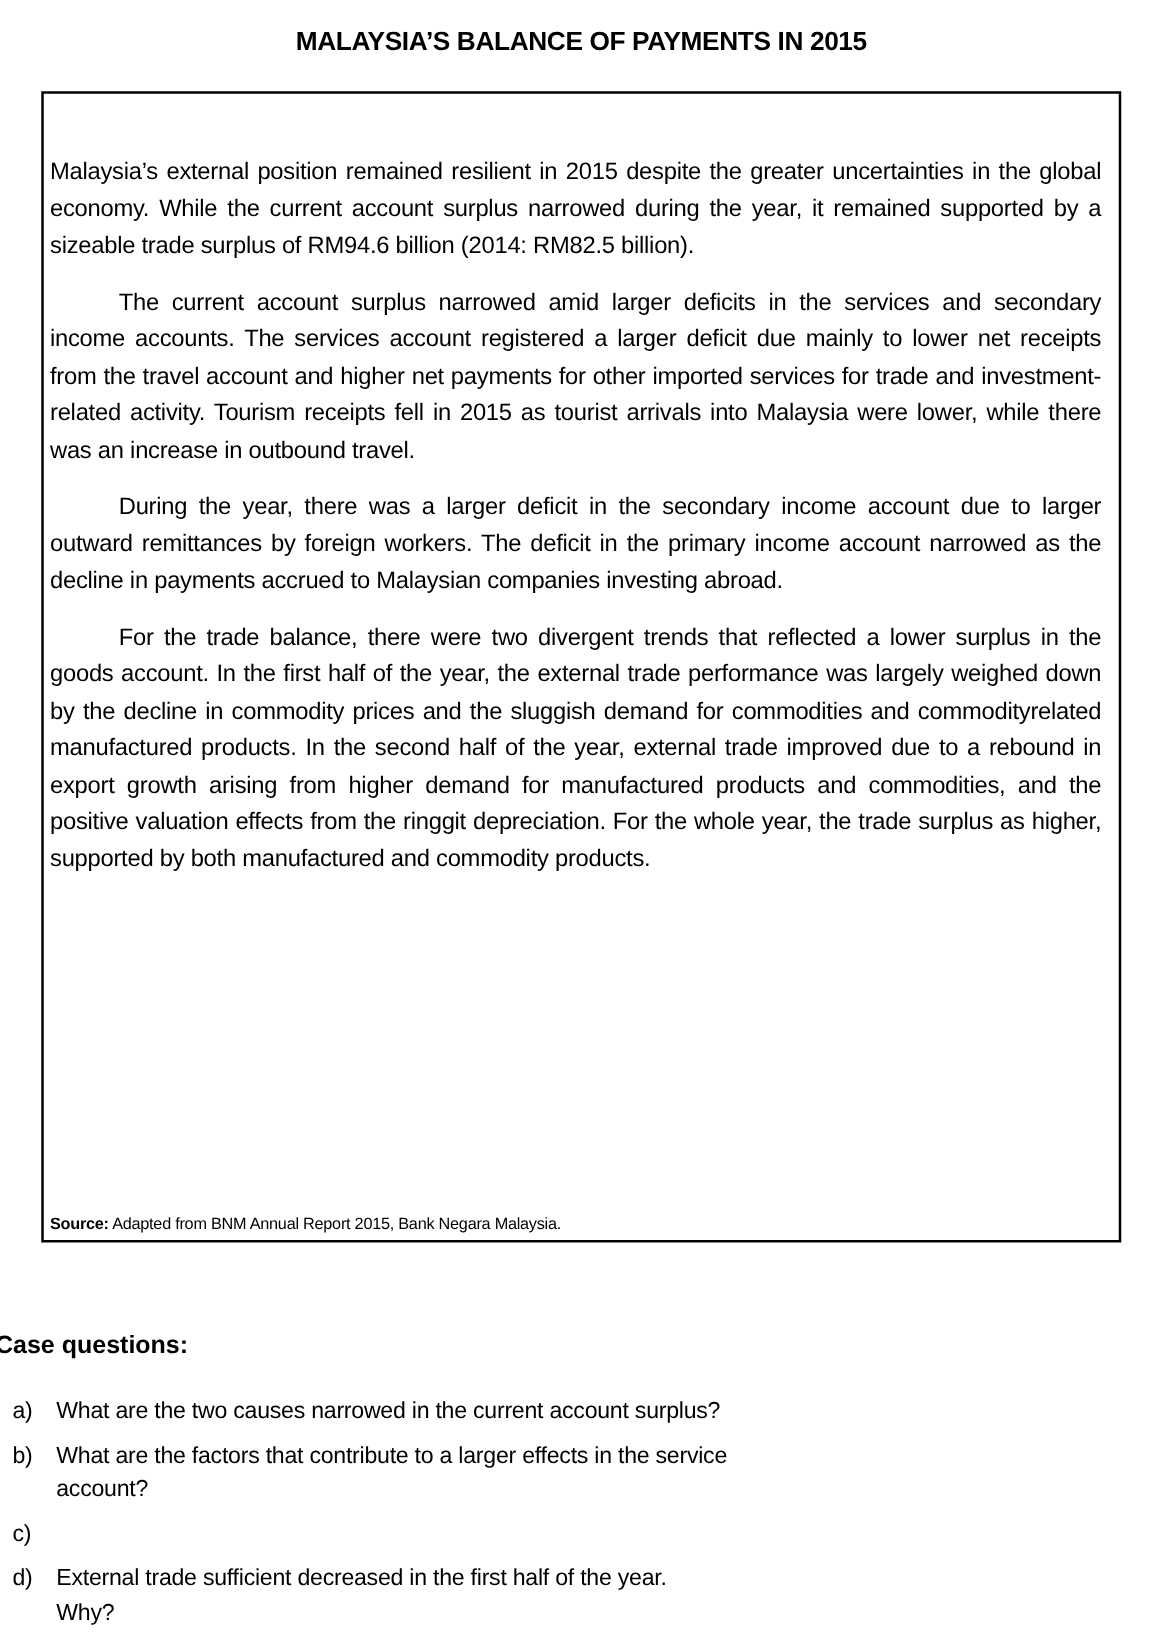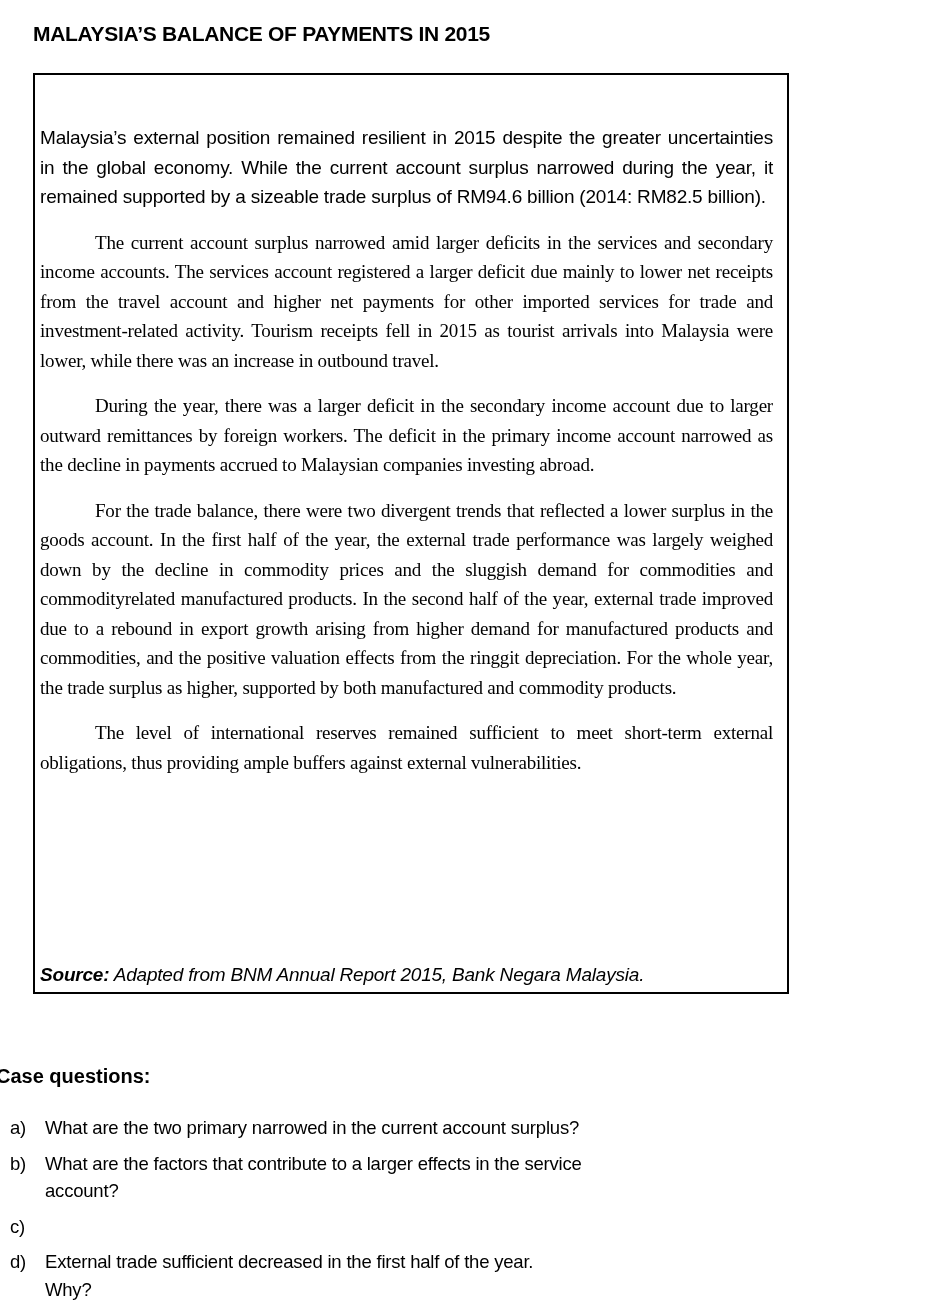--- a/index.html
+++ b/index.html
@@ -14,51 +14,50 @@
     width: 936px;
     height: 1307px;
     background: #ffffff;
     overflow: hidden;
   }
   .doc-title {
     position: absolute;
     top: 22px;
     left: 33px;
     width: 864px;
+    text-align: center;
     font-size: 21px;
     font-weight: bold;
     letter-spacing: -0.3px;
   }
   .case-box {
     position: absolute;
     left: 33px;
     top: 73px;
-    width: 756px;
+    width: 864px;
     height: 921px;
     border: 2px solid #000000;
     box-sizing: border-box;
     padding: 48px 14px 0 5px;
   }
   .para {
     margin: 0 0 16px 0;
     font-size: 19px;
     line-height: 29.5px;
     text-align: justify;
     letter-spacing: -0.2px;
   }
   .para.indent {
     text-indent: 55px;
-    font-family: Liberation Serif, serif;
   }
   .source-line {
     position: absolute;
     left: 5px;
     bottom: 6px;
-    font-size: 19px;
-    font-style: italic;
+    font-size: 13px;
     letter-spacing: -0.2px;
     white-space: nowrap;
   }
   .source-label {
     font-weight: bold;
   }
   .questions {
     position: absolute;
     left: 0;
     top: 1064px;
@@ -94,33 +93,32 @@
 
 <div class="page">
 
   <div class="doc-title">MALAYSIA’S BALANCE OF PAYMENTS IN 2015</div>
 
   <div class="case-box">
     <p class="para">Malaysia’s external position remained resilient in 2015 despite the greater uncertainties in the global economy. While the current account surplus narrowed during the year, it remained supported by a sizeable trade surplus of RM94.6 billion (2014: RM82.5 billion).</p>
     <p class="para indent">The current account surplus narrowed amid larger deficits in the services and secondary income accounts. The services account registered a larger deficit due mainly to lower net receipts from the travel account and higher net payments for other imported services for trade and investment-related activity. Tourism receipts fell in 2015 as tourist arrivals into Malaysia were lower, while there was an increase in outbound travel.</p>
     <p class="para indent">During the year, there was a larger deficit in the secondary income account due to larger outward remittances by foreign workers.  The deficit in the primary income account narrowed as the decline in payments accrued to Malaysian companies investing abroad.</p>
     <p class="para indent">For the trade balance, there were two divergent trends that reflected a lower surplus in the goods account. In the first half of the year, the external trade performance was largely weighed down by the decline in commodity prices and the sluggish demand for commodities and commodityrelated manufactured products. In the second half of the year, external trade improved due to a rebound in export growth arising from higher demand for manufactured products and commodities, and the positive valuation effects from the ringgit depreciation. For the whole year, the trade surplus as higher, supported by both manufactured and commodity products.</p>
-    <p class="para indent">The level of international reserves remained sufficient to meet short-term external obligations, thus providing ample buffers against external vulnerabilities.</p>
 
     <div class="source-line">
       <span class="source-label">Source:</span><span class="source-text"> Adapted from BNM Annual Report 2015, Bank Negara Malaysia.</span>
     </div>
   </div>
 
   <div class="questions">
     <div class="q-heading">Case questions:</div>
 
     <div class="q-item">
       <span class="q-label">a)</span>
-      <span class="q-text">What are the two primary narrowed in the current account surplus?</span>
+      <span class="q-text">What are the two causes narrowed in the current account surplus?</span>
     </div>
 
     <div class="q-item">
       <span class="q-label">b)</span>
       <span class="q-text">What are the factors that contribute to a larger effects in the service
 account?</span>
     </div>
 
     <div class="q-item">
       <span class="q-label">c)</span>

